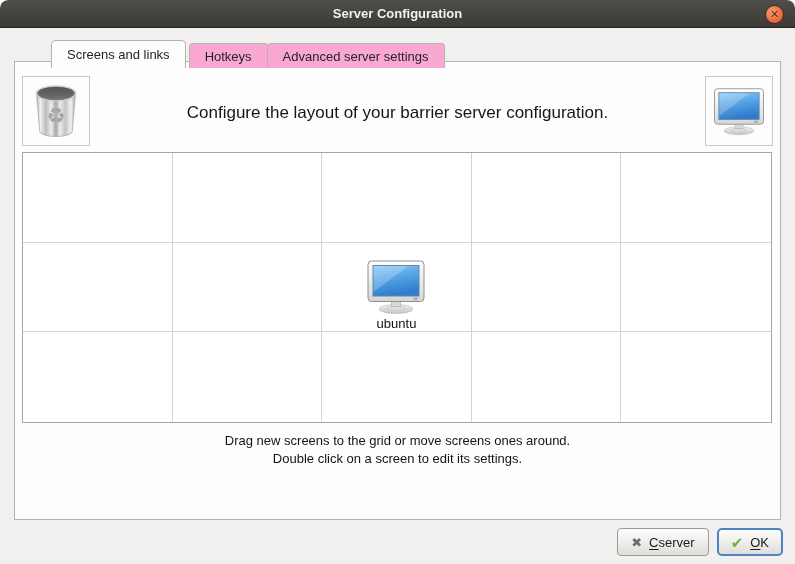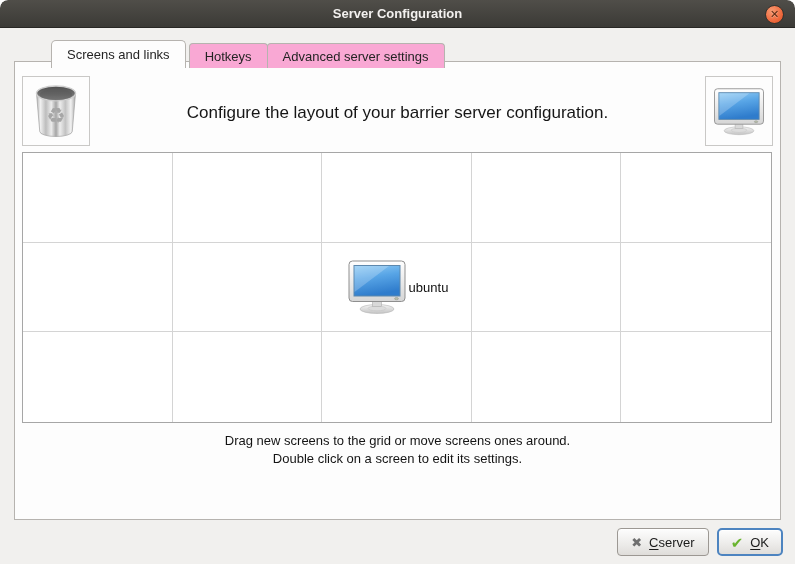--- a/index.html
+++ b/index.html
@@ -55,21 +55,21 @@
   }
   
   .grid{
     position:absolute;left:7px;top:90px;width:750px;height:271px;
     border:1px solid #a6a6a6;background:#ffffff;
     display:grid;grid-template-columns:repeat(5,1fr);grid-template-rows:repeat(3,1fr);
   }
   .cell{border-right:1px solid #d4d4d4;border-bottom:1px solid #d4d4d4;}
   .cell:nth-child(5n){border-right:none;}
   .cell:nth-child(n+11){border-bottom:none;}
-  .cell.occupied{display:flex;flex-direction:row;align-items:center;justify-content:center;}
+  .cell.occupied{display:flex;flex-direction:column;align-items:center;justify-content:flex-end;}
   .screen-label{font-size:13px;color:#101010;margin-top:1px;}
   
   .instructions{
     position:absolute;top:370px;left:0;right:0;text-align:center;
     font-size:13px;line-height:18px;color:#141414;
   }
   
   .footer-buttons{position:absolute;right:12px;bottom:8px;display:flex;gap:8px;z-index:2;}
   .btn{
     display:inline-flex;align-items:center;gap:7px;height:28px;padding:0 13px;

